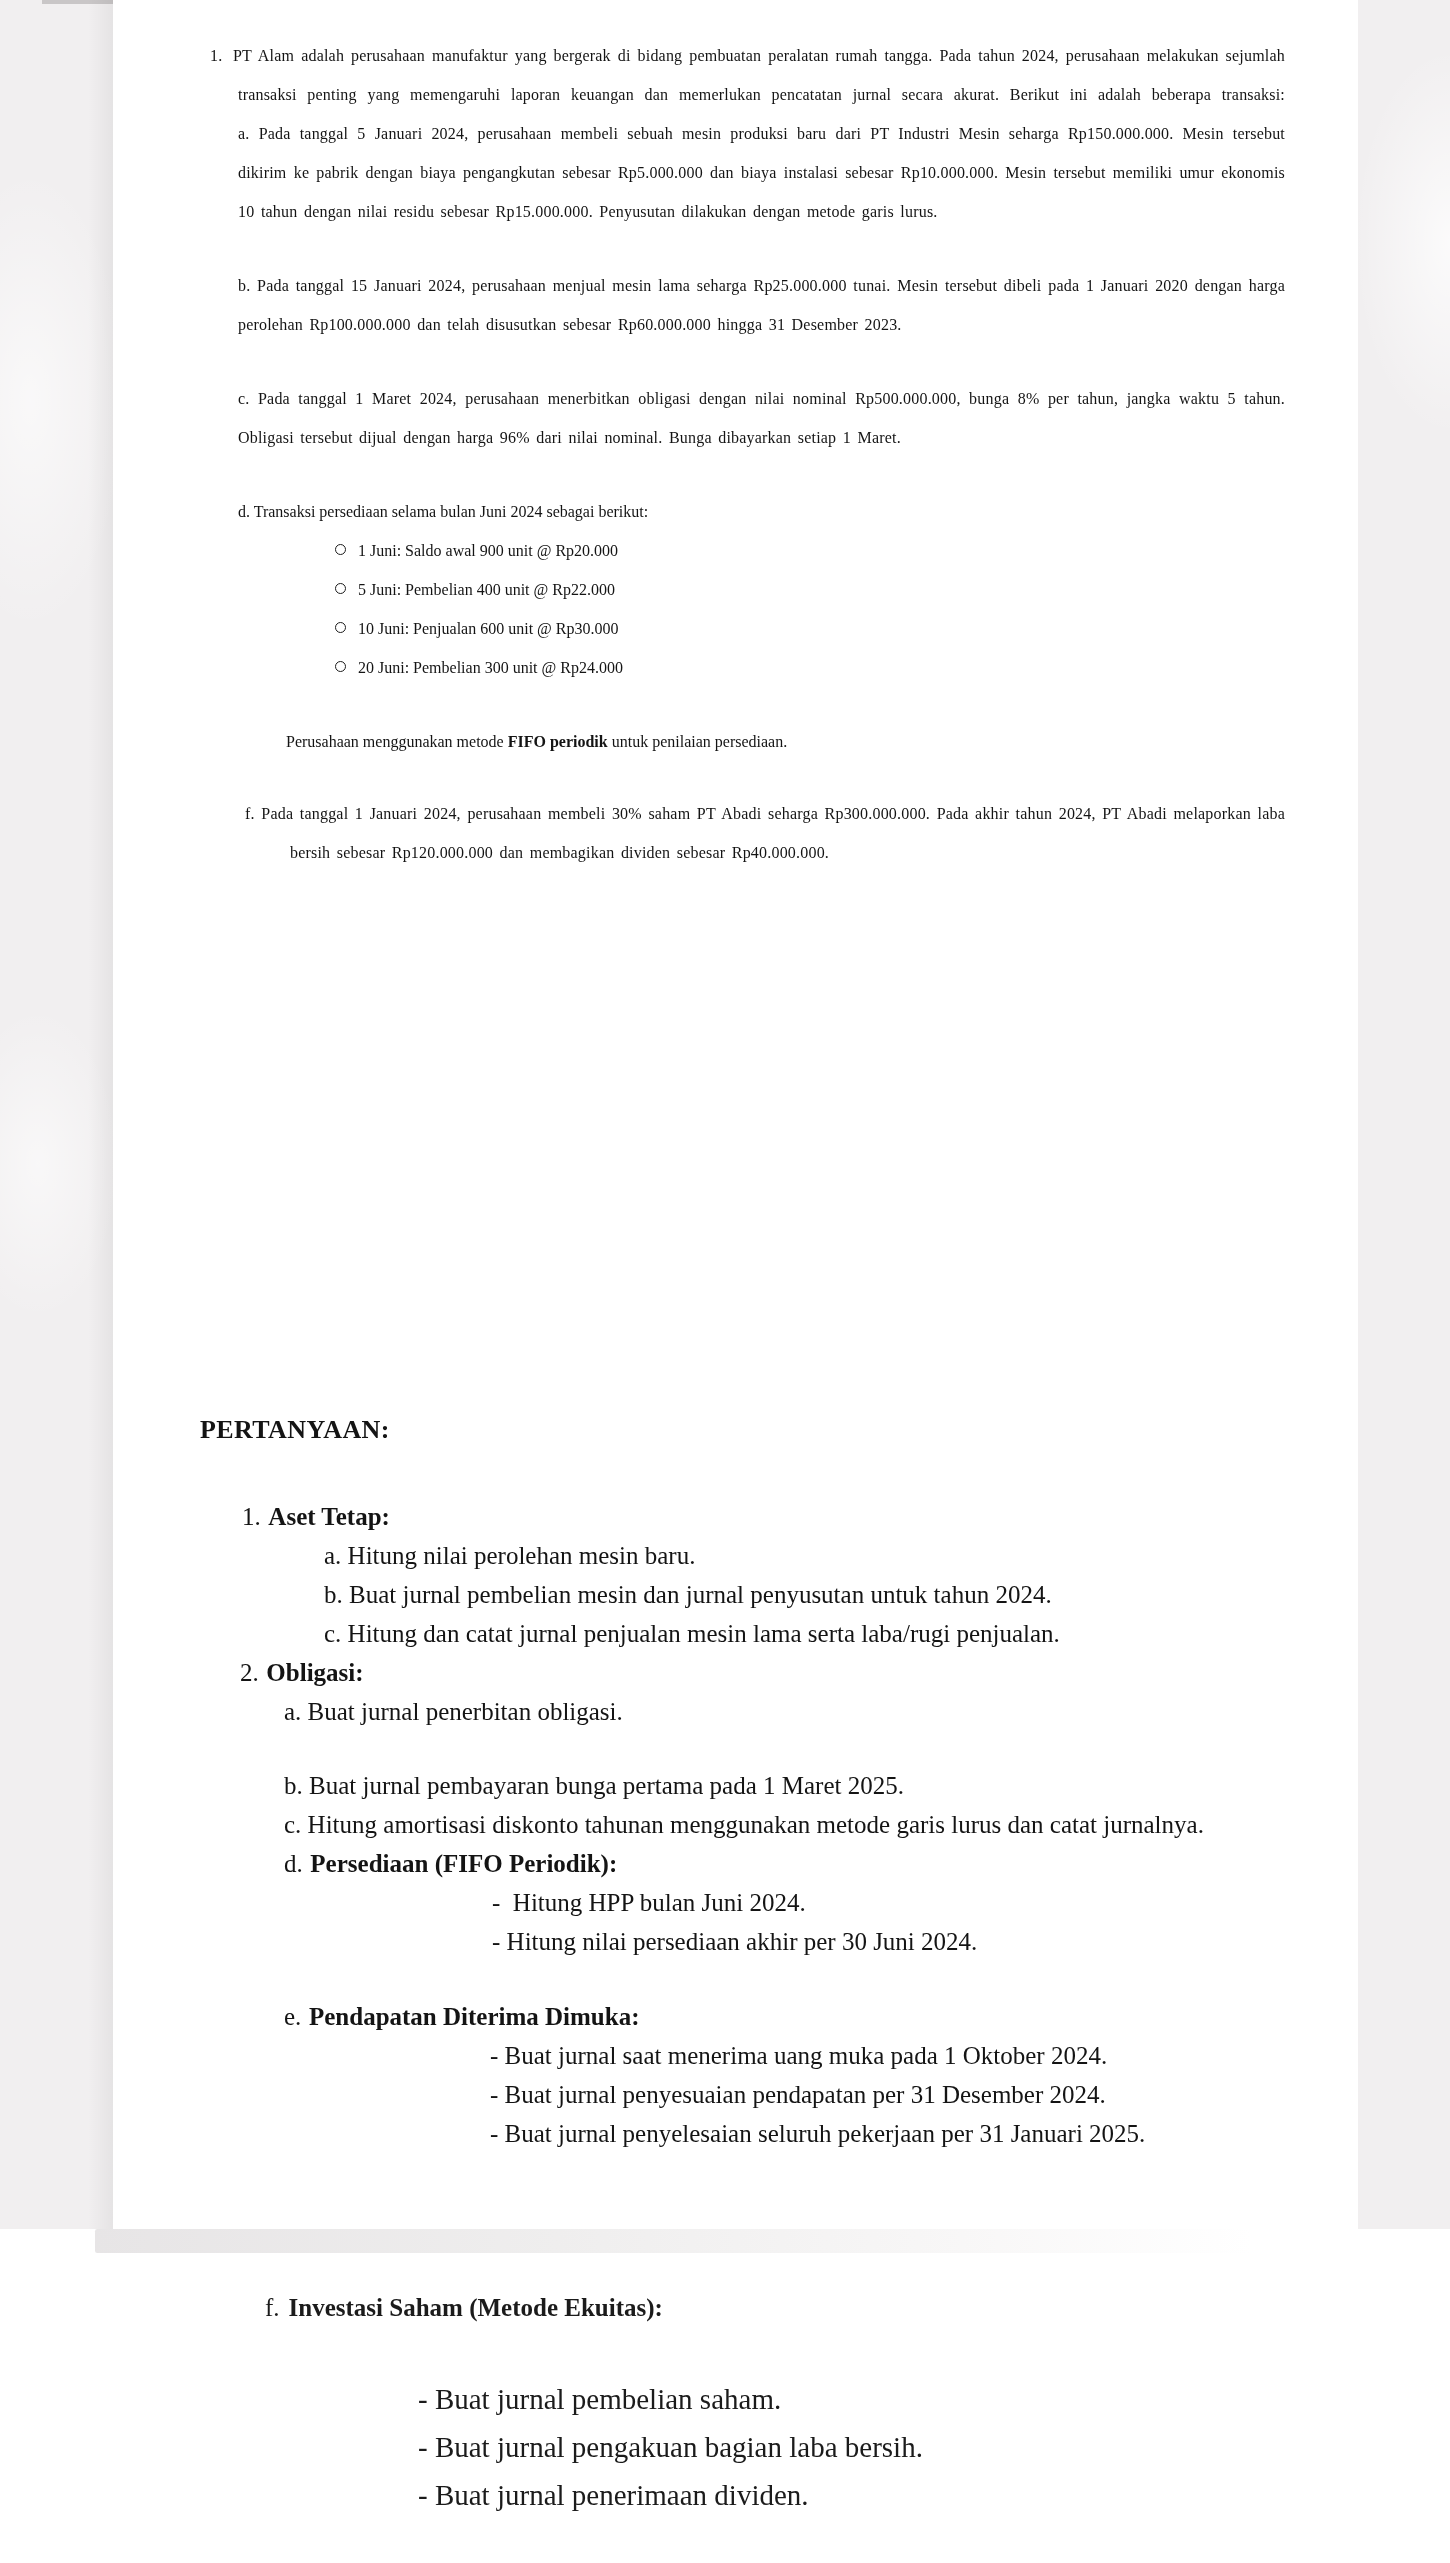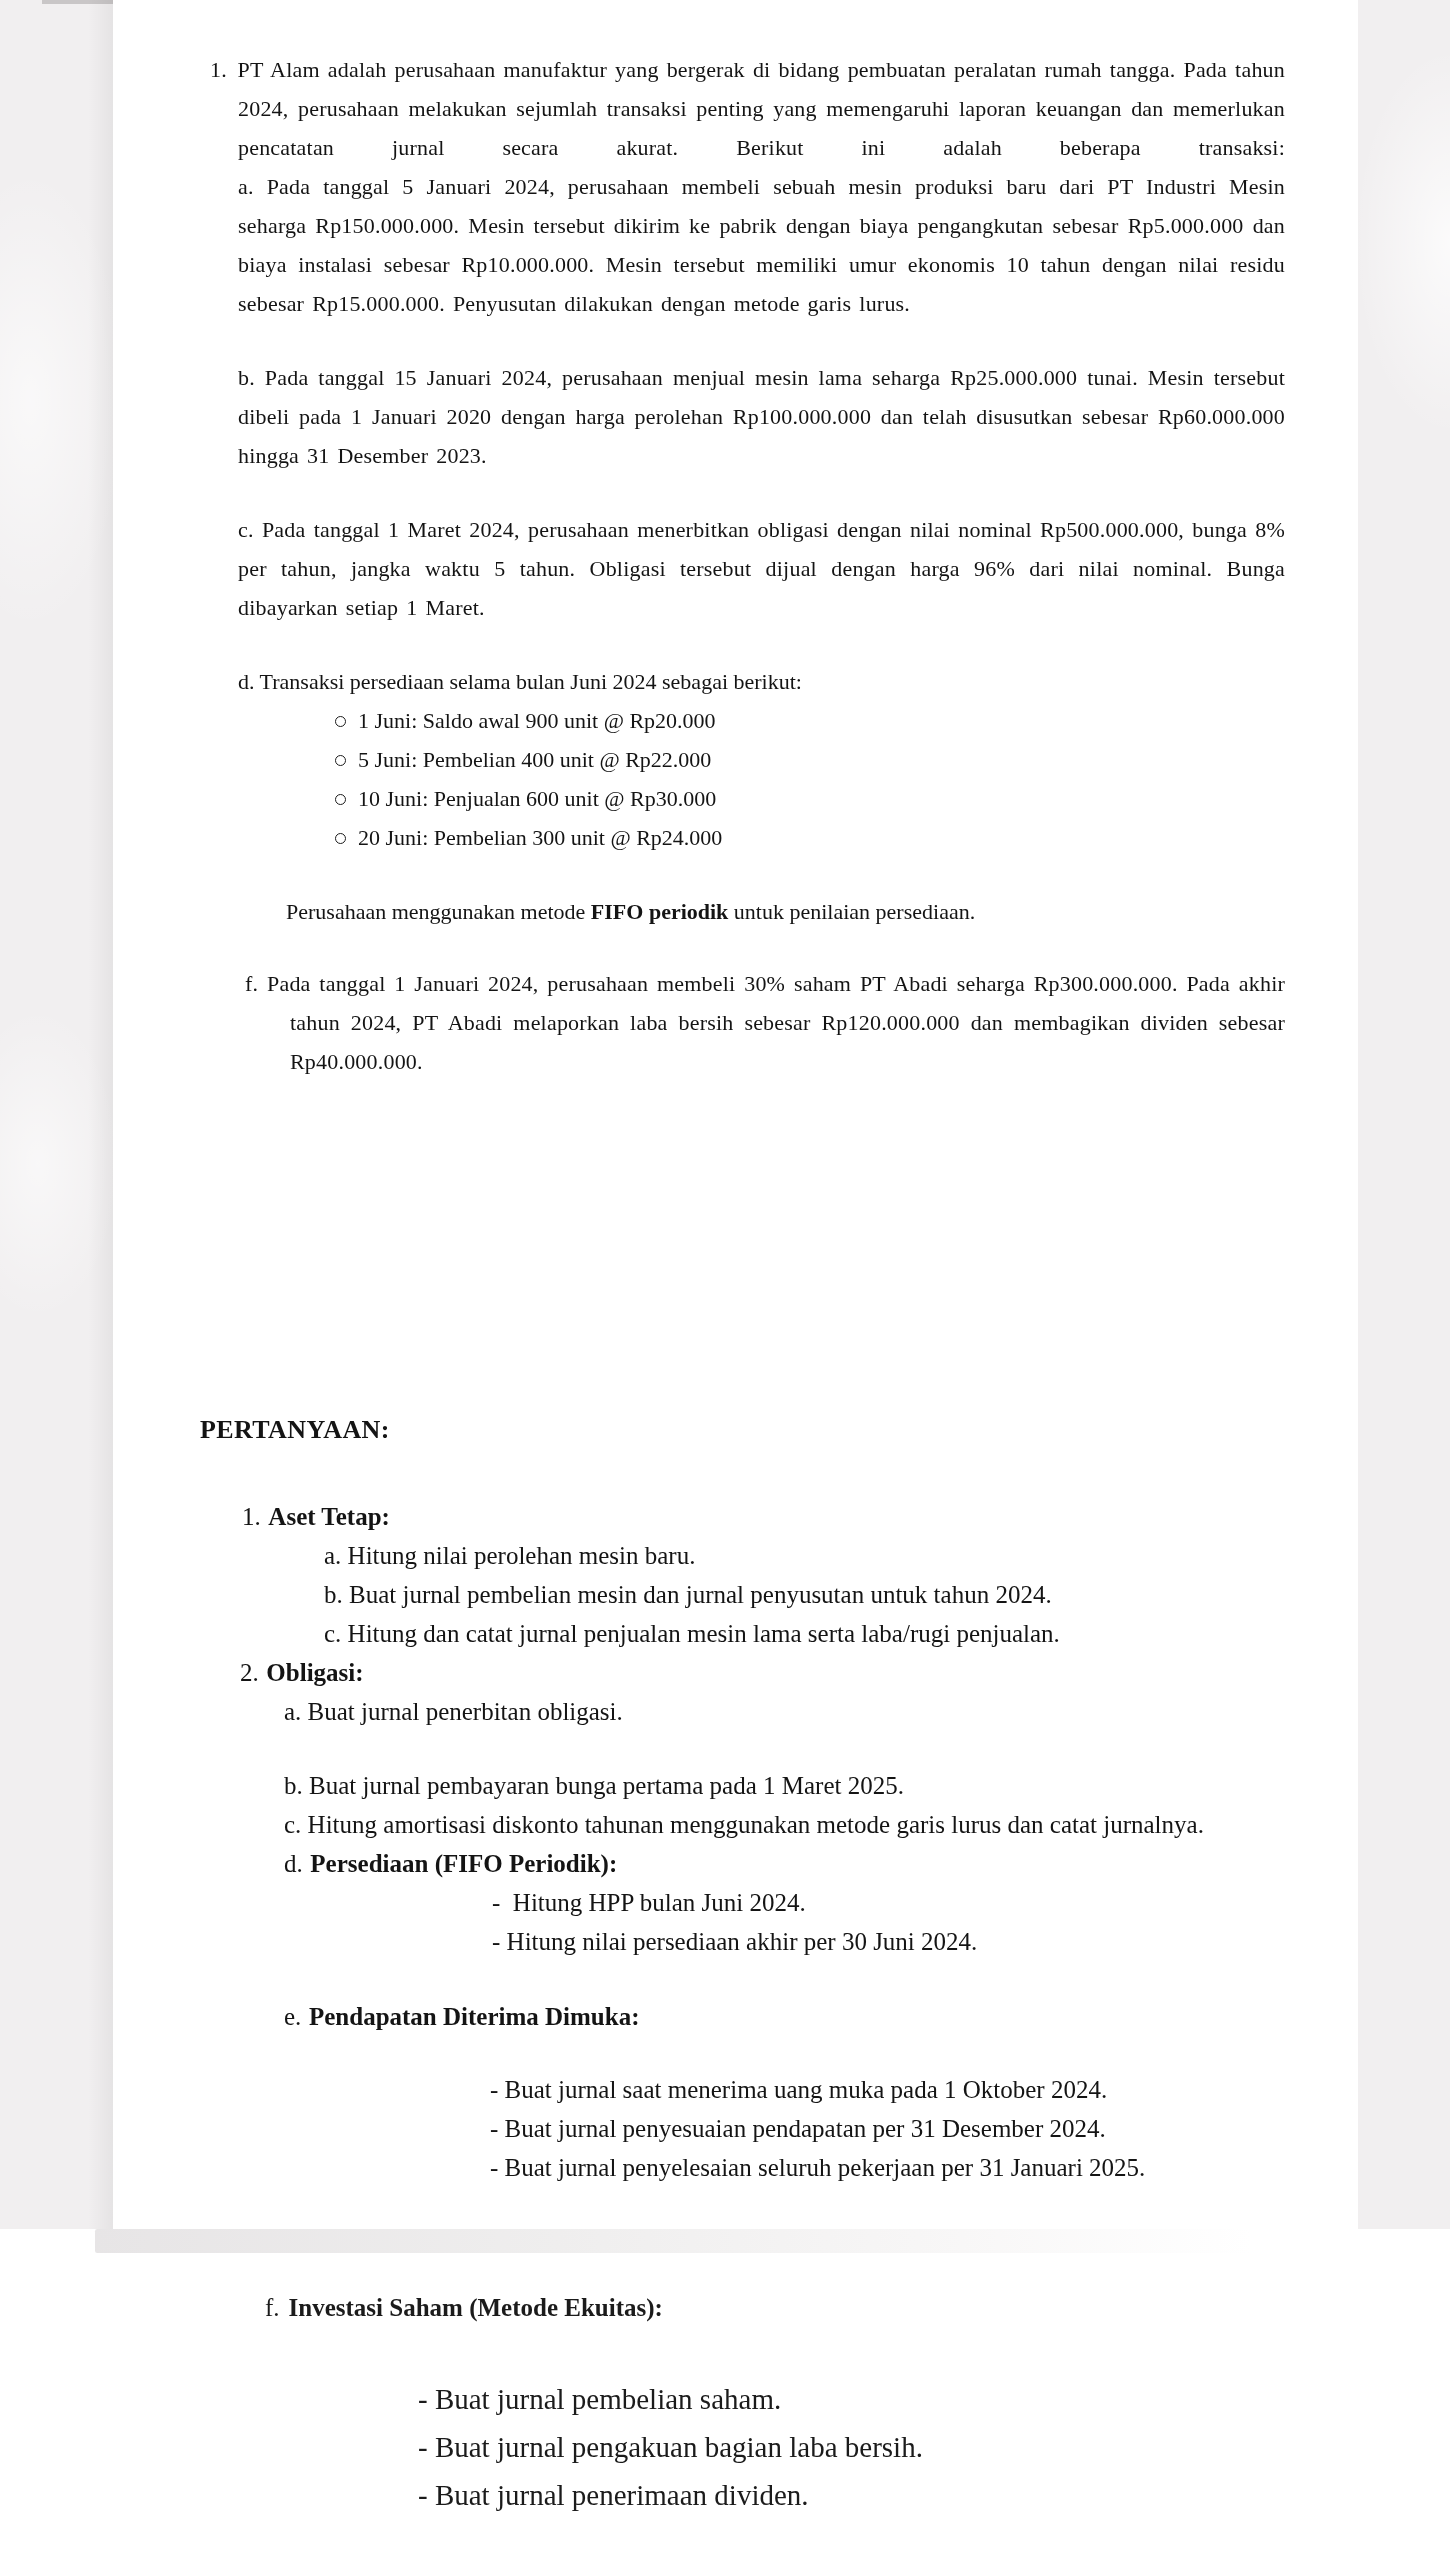--- a/index.html
+++ b/index.html
@@ -16,21 +16,21 @@
   .blob3{left:-45px;top:1005px;width:166px;height:317px;background:radial-gradient(ellipse at center, rgba(255,255,255,.55), rgba(255,255,255,0) 70%);}
   .top-artifact{position:absolute;left:42px;top:0;width:76px;height:3.8px;background:#a7a4a5;opacity:.55;}
   .paper-top{position:absolute;left:113px;top:0;width:1245px;height:2231px;background:#ffffff;}
   .paper-bottom{position:absolute;left:0;top:2229px;width:1450px;height:334px;background:#ffffff;}
   .edge-shade{position:absolute;left:88px;top:0;width:26px;height:2231px;
     background:linear-gradient(90deg, rgba(0,0,0,0) 0%, rgba(0,0,0,0.05) 100%);}
   .page-break-band{position:absolute;left:95px;top:2229px;width:1156px;height:24px;
     background:linear-gradient(90deg,#e7e5e6 0%,#efeeee 40%,#f8f7f7 75%,#ffffff 100%);
     border-radius:2.3px;}
   
-  .doc-col{position:absolute;left:210px;top:28px;width:1075px;font-size:22px;line-height:39px;}
+  .doc-col{position:absolute;left:210px;top:20px;width:1075px;font-size:16px;line-height:39px;}
   .para{margin:0 0 35px 28px;text-align:justify;word-spacing:2.3px;letter-spacing:0.2px;}
   .intro{margin-left:28px;text-indent:-28px;text-align:justify;text-align-last:justify;word-spacing:2.3px;letter-spacing:0.2px;margin-bottom:0;}
   .intro .num{margin-right:10.6px;}
   .para.f-item{margin-left:80px;text-indent:-45px;}
   .d-heading{margin:0 0 0 28px;}
   .bullets{margin:0 0 35px 125px;}
   .bullet-row{line-height:39px;}
   .circle{display:inline-block;width:9px;height:9px;border:1.5px solid #1c1c1c;border-radius:50%;margin-right:12px;vertical-align:1.5px;}
   .fifo-note{margin:0 0 33px 76px;}
   .bold{font-weight:bold;}
@@ -38,21 +38,21 @@
   .q-col{position:absolute;left:200px;top:1410px;width:1078px;font-size:25px;line-height:39px;}
   .q-heading{font-weight:bold;font-size:26px;margin:0 0 48px 0;letter-spacing:0.4px;}
   .q1-head{margin-left:42px;}
   .q1-items{margin-left:124px;}
   .q2-head{margin-left:40px;}
   .q2-items{margin-left:84px;}
   .q-item{max-width:929px;}
   .q-item.wrap-indent{padding-left:36px;text-indent:-36px;}
   .gap-top-46{margin-top:35px;}
   .gap-top-48{margin-top:36px;}
-  .gap-top-45{margin-top:34px;}
+  .gap-top-45{}
   .dash-items-d{margin-left:208px;}
   .dash-items-e{margin-left:206px;}
   .dash-line{white-space:pre-wrap;}
   .qnum{margin-right:7.6px;}
   
   .f-col{position:absolute;left:265px;top:2287px;width:1058px;color:#1b1b1b;}
   .f-heading{font-size:25px;line-height:41px;}
   .f-heading .qnum{margin-right:9px;}
   .f-dashes{margin-left:153px;margin-top:47px;font-size:29px;line-height:48px;}
 </style>

